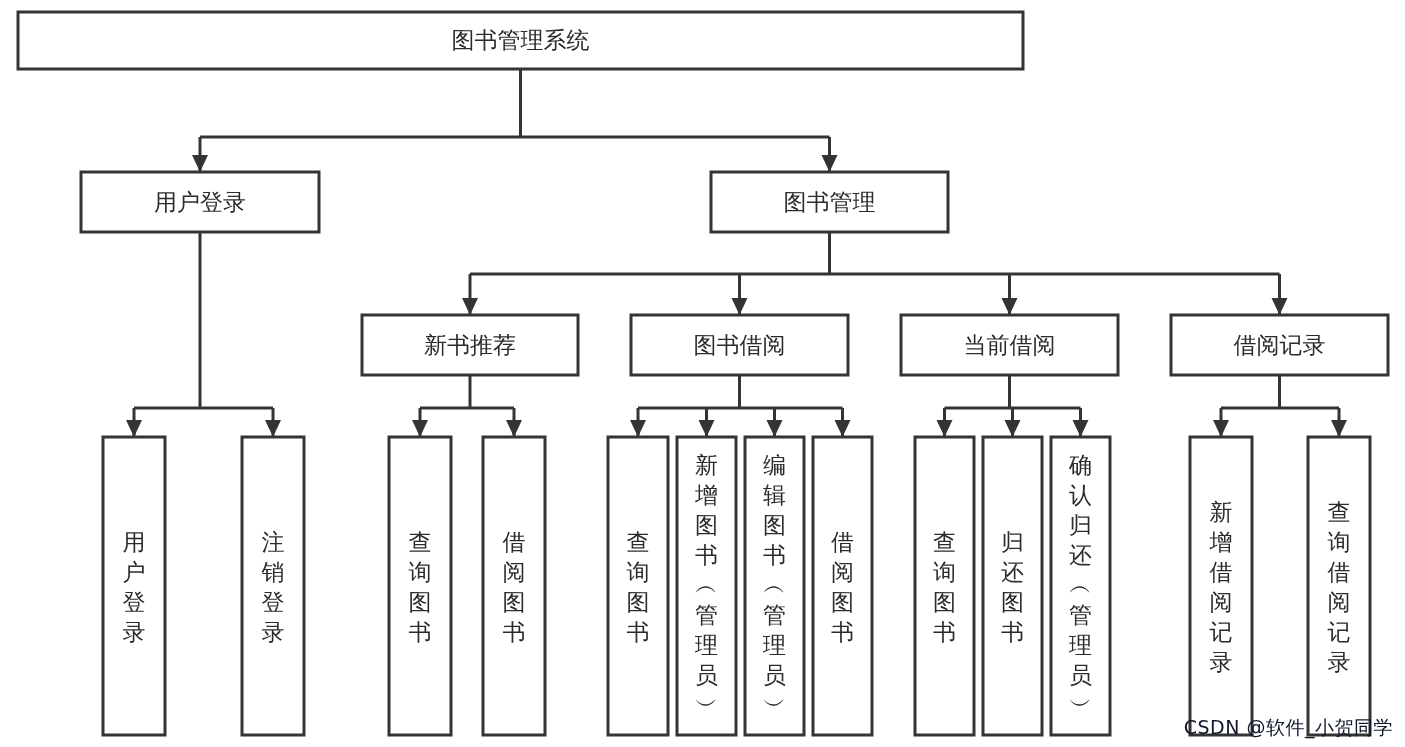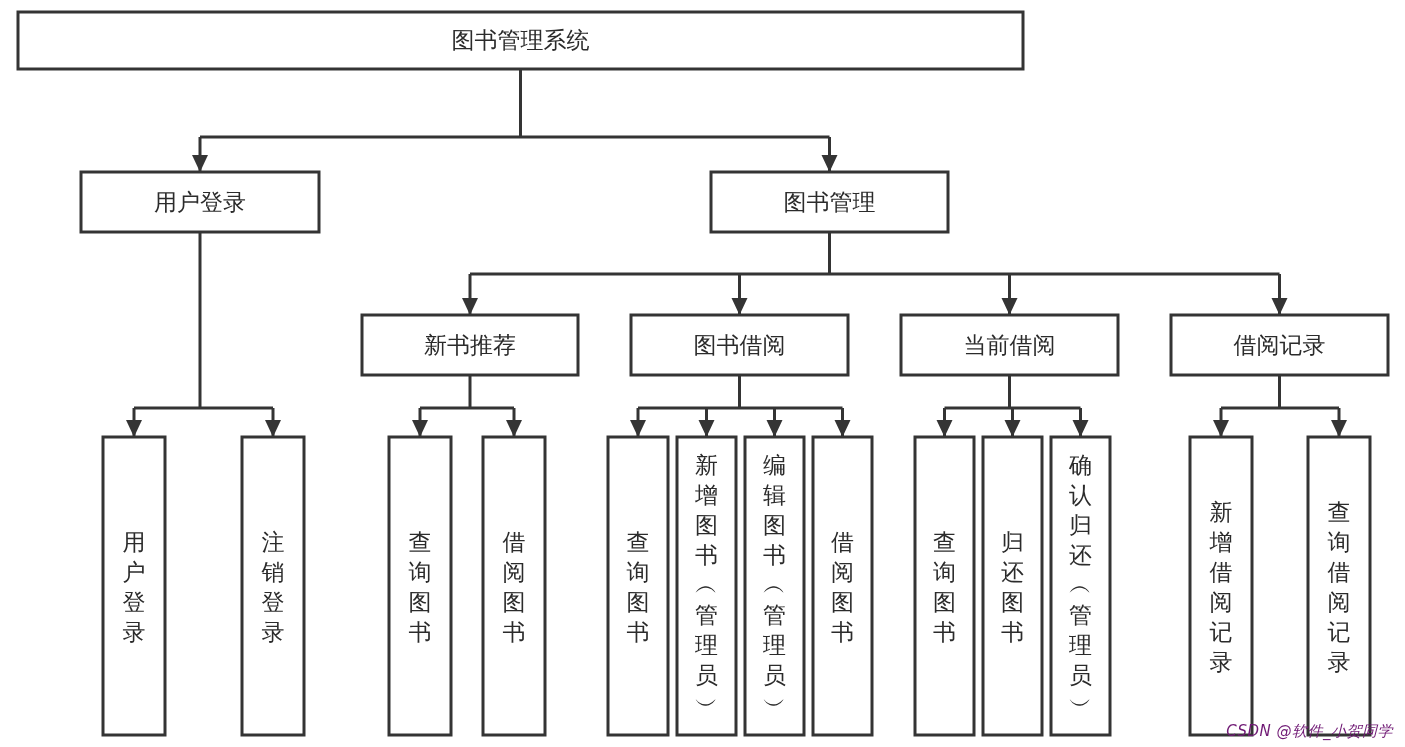--- a/index.html
+++ b/index.html
@@ -50,26 +50,25 @@
     font-family: "DejaVu Sans", "Liberation Sans", sans-serif;
     font-size: 23px;
     fill: #2b2b2b;
     text-anchor: middle;
   }
   .watermark {
     position: absolute;
     right: 12px;
     bottom: 6px;
     font-family: "DejaVu Sans", "Liberation Sans", sans-serif;
-    font-size: 15px;
-    color: #701a75;
+    font-size: 19px;
+    color: #0f172a;
     letter-spacing: 0.5px;
     white-space: nowrap;
     pointer-events: none;
-    font-style: italic;
   }
 </style>
 </head>
 <body>
 
 <div id="diagram-root">
   <svg class="flow" viewBox="0 0 1405 747">
     <g id="connectors">
         <line x1="520.5" y1="69" x2="520.5" y2="137" class="conn"></line>
         <line x1="200" y1="137" x2="829.5" y2="137" class="conn"></line>

